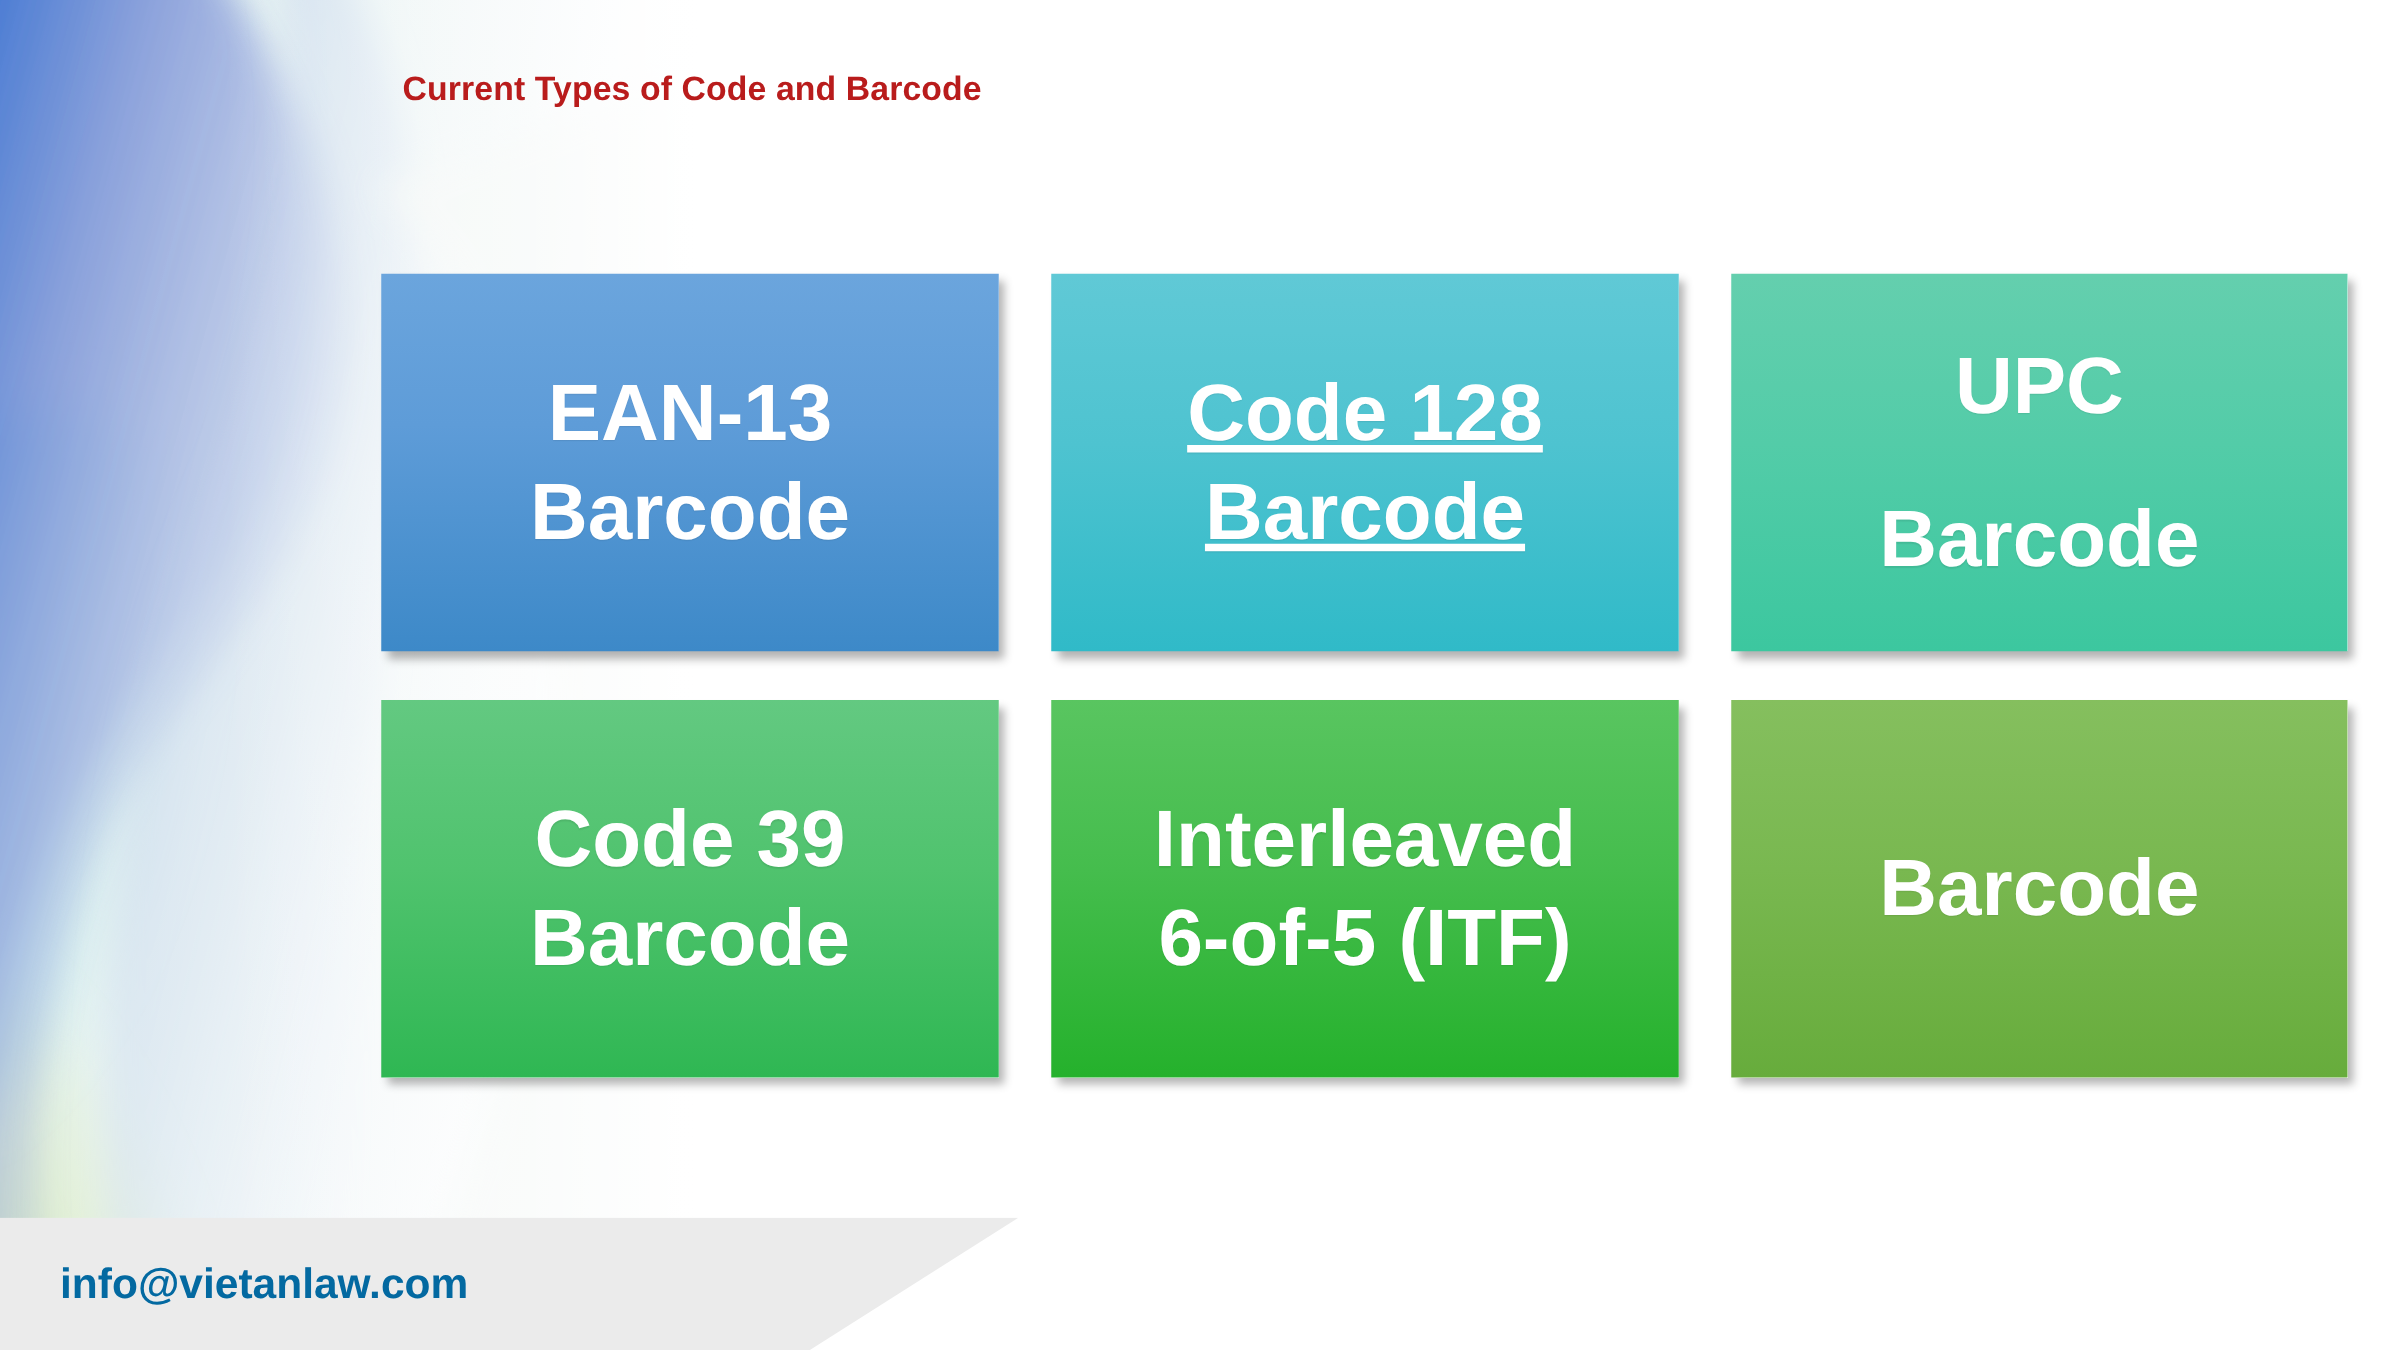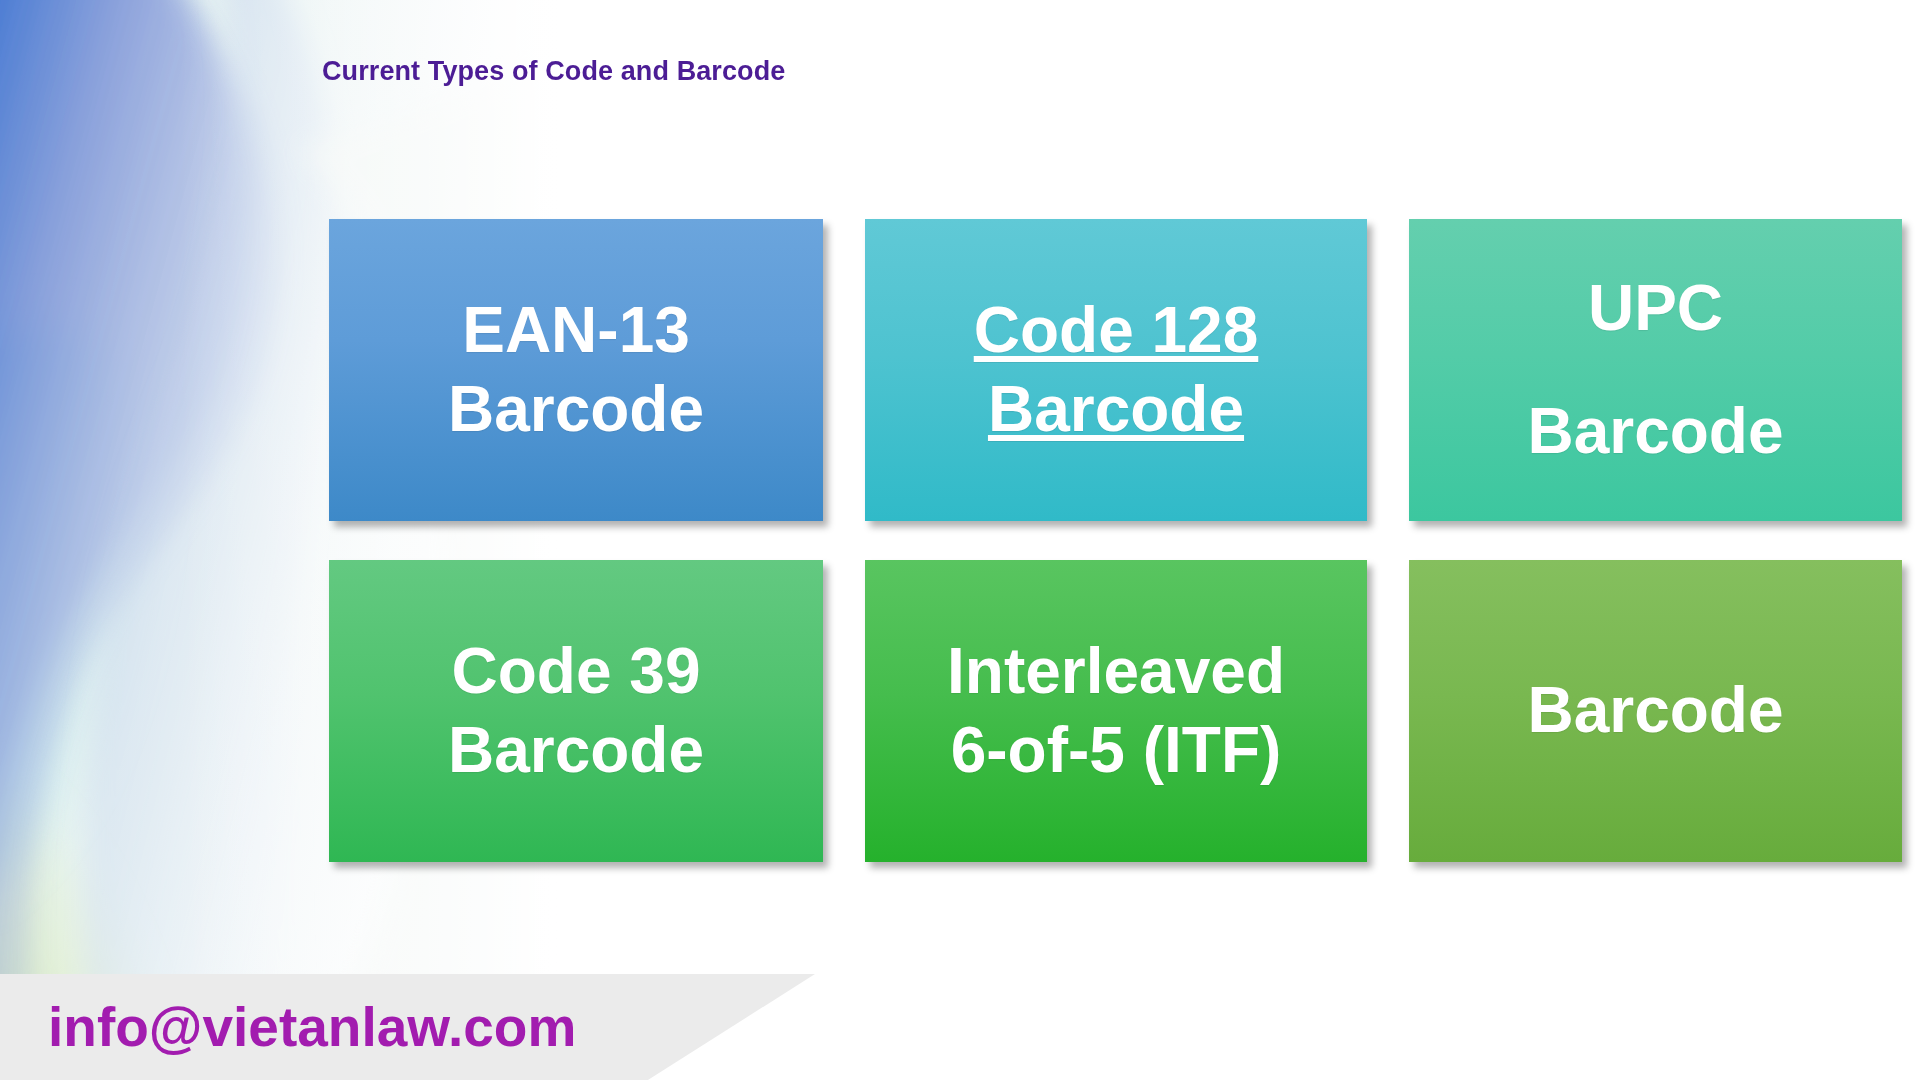--- a/index.html
+++ b/index.html
@@ -32,38 +32,37 @@
   }
   .bg-art svg { display: block; }
 
   
   .slide-title {
     position: absolute;
     left: 322px;
     top: 56px;
     font-size: 27px;
     font-weight: bold;
-    color: #4c1d95;
+    color: #b91c1c;
     letter-spacing: 0.1px;
     white-space: nowrap;
   }
 
   
   .card-grid {
     position: absolute;
     left: 305px;
     top: 219px;
     width: 1573px;
     height: 643px;
     display: grid;
     grid-template-columns: 494px 502px 493px;
     grid-template-rows: 302px 302px;
     column-gap: 42px;
     row-gap: 39px;
-    margin-left: 24px;
   }
 
   .card {
     position: relative;
     display: flex;
     flex-direction: column;
     align-items: center;
     justify-content: center;
     box-shadow: 5px 6px 7px rgba(0,0,0,0.30);
     color: #ffffff;
@@ -91,23 +90,23 @@
     top: 974px;
     width: 815px;
     height: 106px;
     background: #ebebeb;
     clip-path: polygon(0 0, 100% 0, 79.5% 100%, 0 100%);
     display: flex;
     align-items: center;
   }
   .footer-email {
     margin-left: 48px;
-    font-size: 55px;
+    font-size: 34px;
     font-weight: bold;
-    color: #a21caf;
+    color: #0369a1;
     white-space: nowrap;
   }
 </style>
 </head>
 <body>
 
 <div id="slide">
 
   <div class="bg-art">
     <svg width="560" height="1080" viewBox="0 0 560 1080" xmlns="http://www.w3.org/2000/svg">

